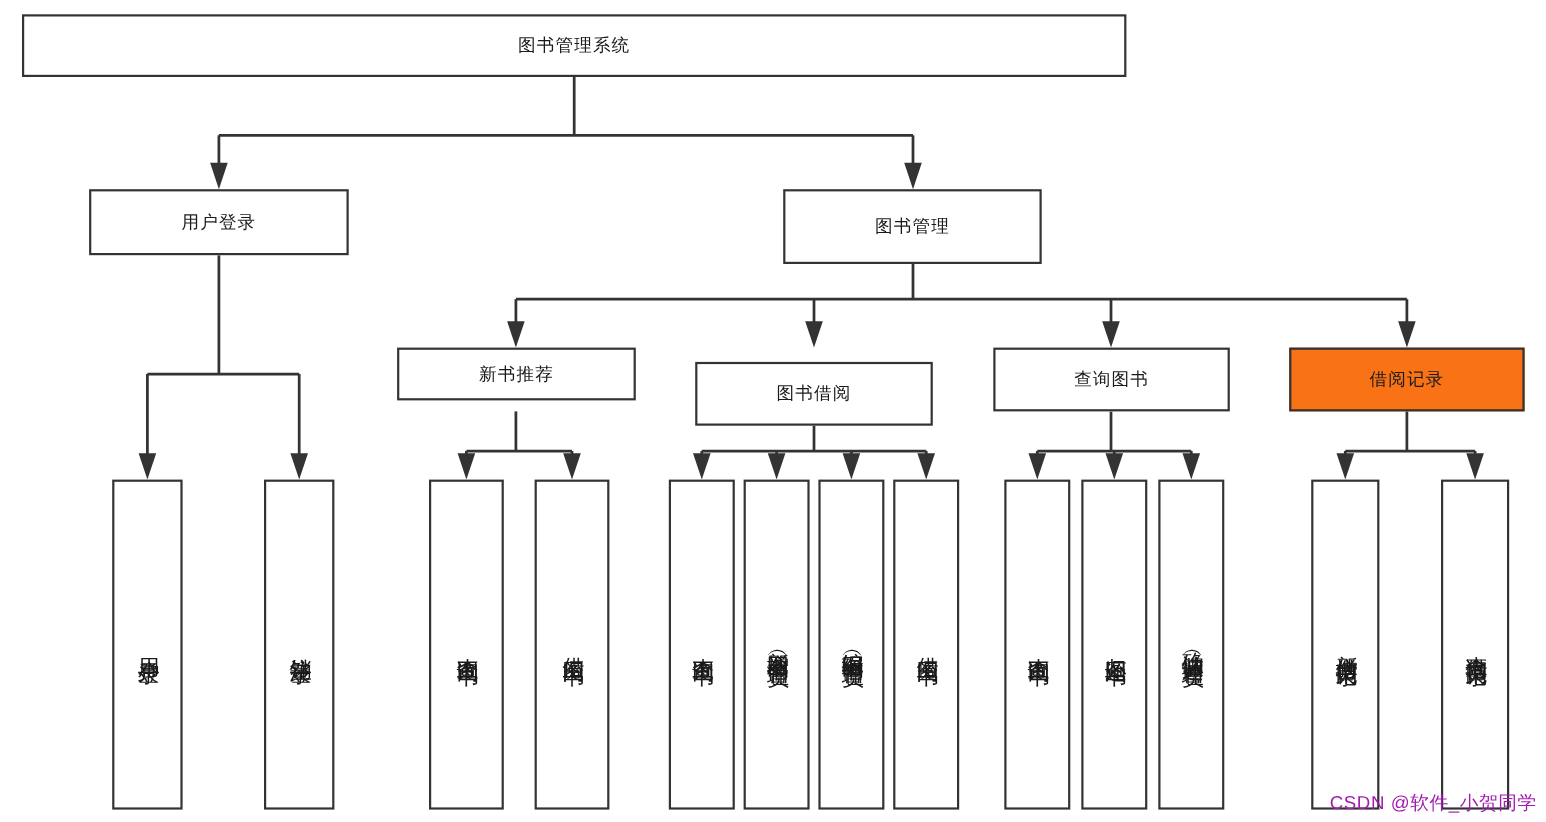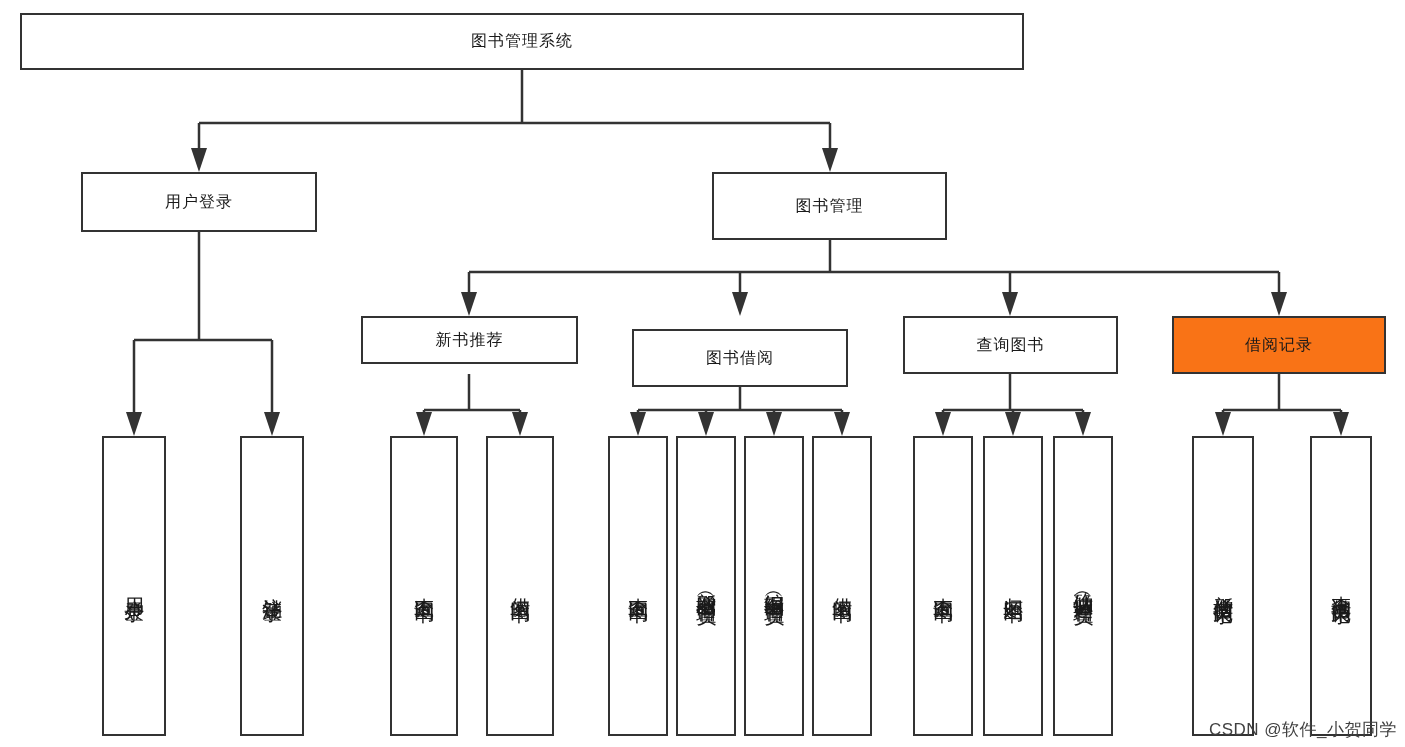--- a/index.html
+++ b/index.html
@@ -157,14 +157,14 @@
   <div class="node v" style="left: 1053px; top: 436px; width: 60px; height: 300px; border-color: rgb(51, 51, 51); background: rgb(255, 255, 255); color: rgb(26, 26, 26);">
     <span class="vlabel">确认归还（管理员）</span>
   </div>
   <div class="node v" style="left: 1192px; top: 436px; width: 62px; height: 300px; border-color: rgb(51, 51, 51); background: rgb(255, 255, 255); color: rgb(26, 26, 26);">
     <span class="vlabel">新增借阅记录</span>
   </div>
   <div class="node v" style="left: 1310px; top: 436px; width: 62px; height: 300px; border-color: rgb(51, 51, 51); background: rgb(255, 255, 255); color: rgb(26, 26, 26);">
     <span class="vlabel">查询借阅记录</span>
   </div>
 
-  <div class="watermark" style="color: #404040;">CSDN @软件_小贺同学</div>
+  <div class="watermark" style="color: #a21caf;">CSDN @软件_小贺同学</div>
 </div>
 
 </body></html>

